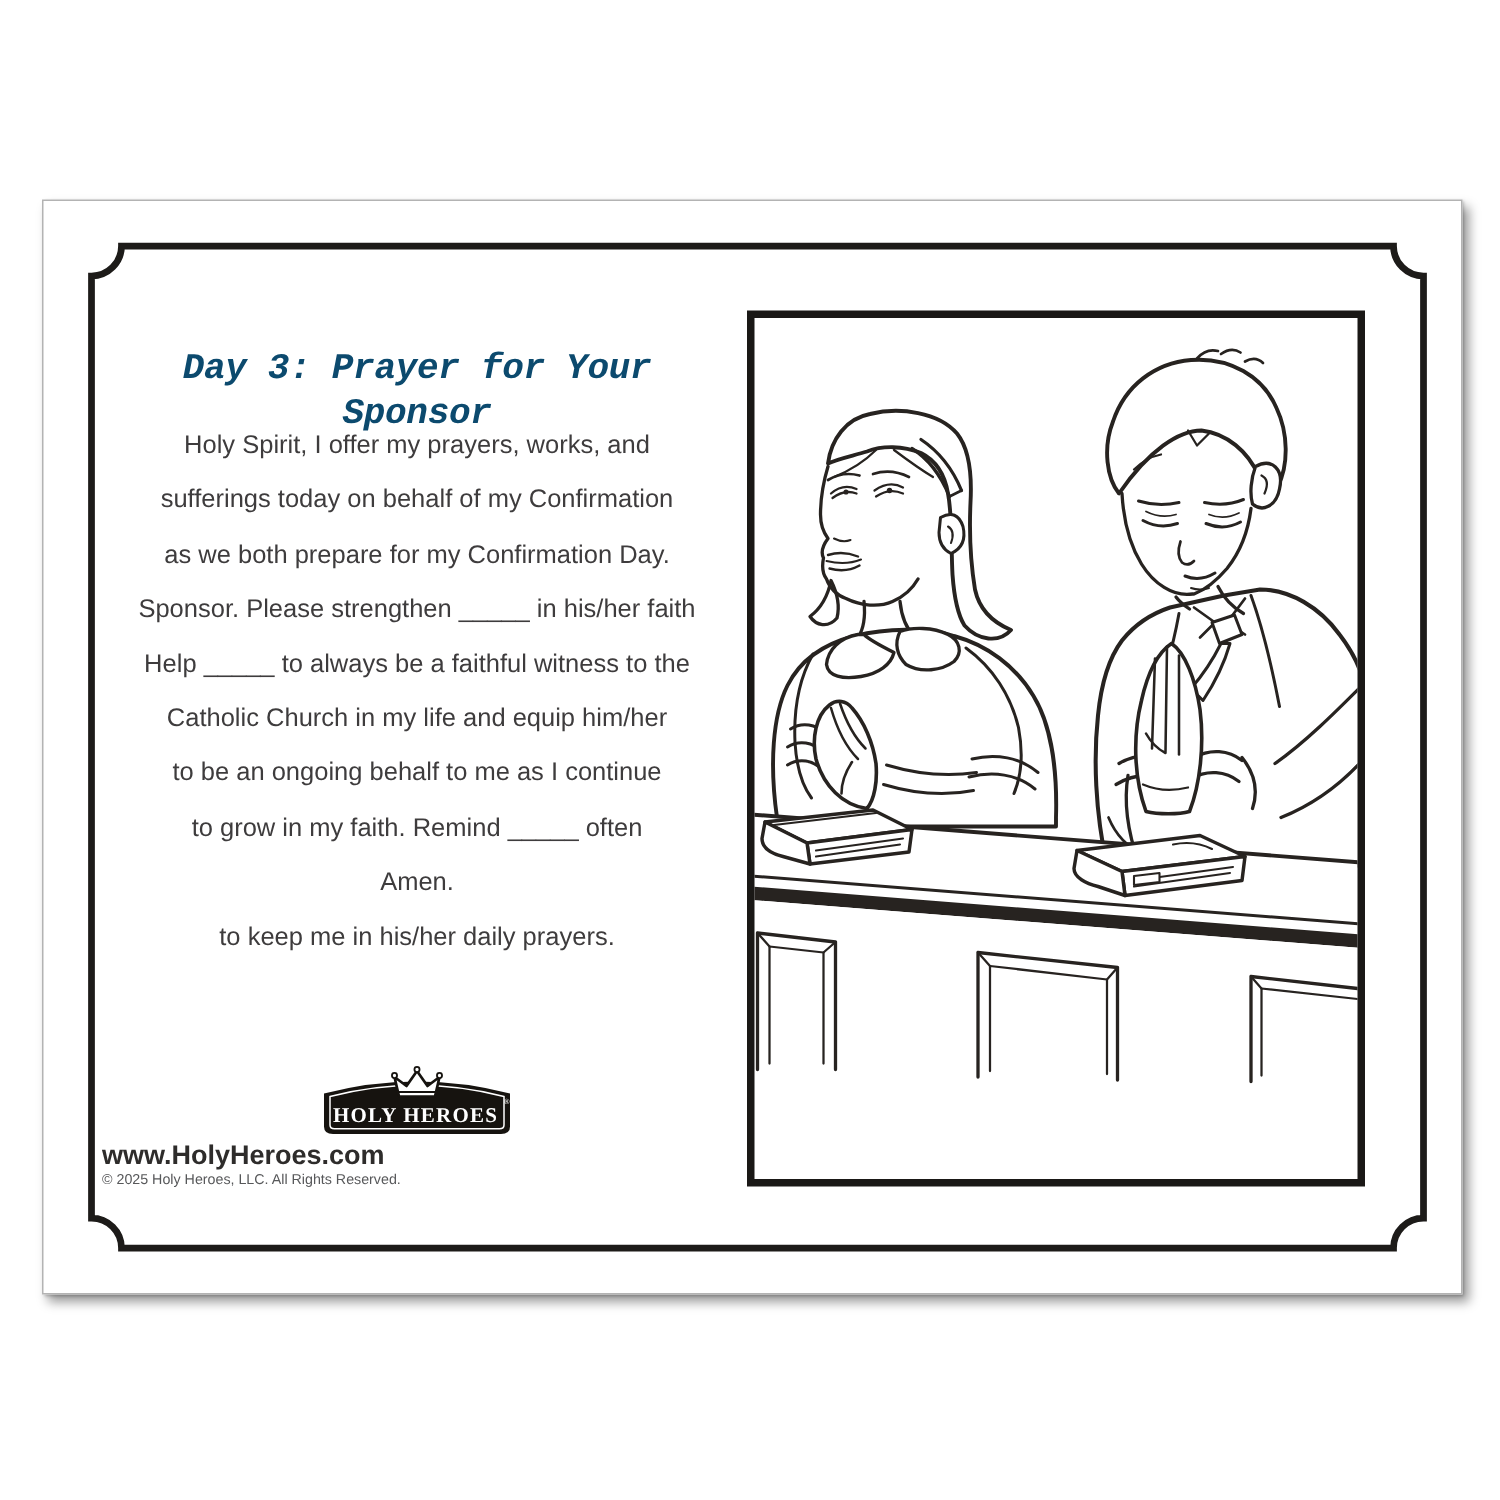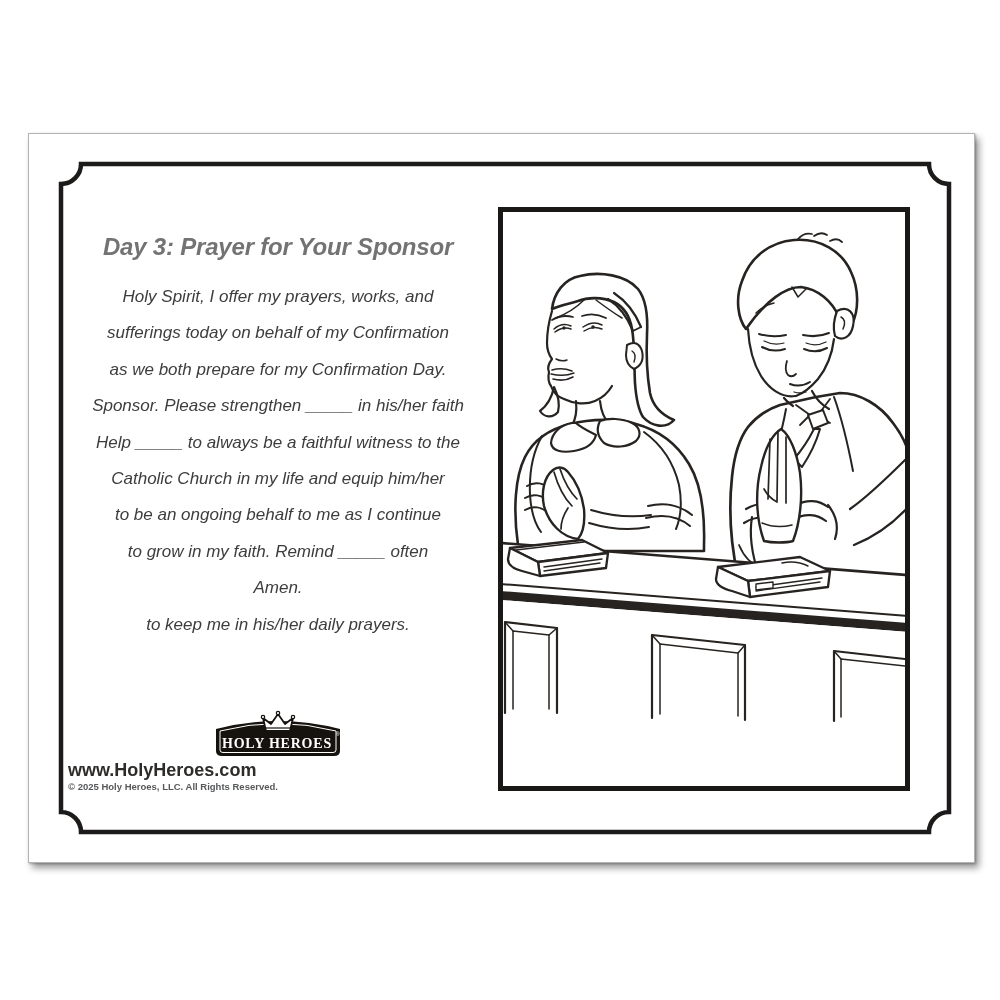--- a/index.html
+++ b/index.html
@@ -2,30 +2,30 @@
 <html><head>
 <meta charset="utf-8">
 <style>
   html,body{margin:0;padding:0;overflow:hidden;}
   body{width:1000px;height:1000px;background:#ffffff;position:relative;
        font-family:"Liberation Sans",sans-serif;}
   .paper{position:absolute;left:28px;top:133px;width:945px;height:728px;background:#fff;
          border:1px solid #b3b3b3;box-shadow:4px 5px 7px rgba(0,0,0,0.40),1px 1px 2px rgba(0,0,0,0.25);}
   .frame{position:absolute;left:0;top:0;width:945px;height:728px;}
   .page-title{position:absolute;left:39px;top:98px;width:420px;text-align:center;
-              font-size:24px;line-height:30px;font-weight:bold;font-style:italic;color:#737373;
-              letter-spacing:-0.2px;}
+              font-size:24px;line-height:30px;font-weight:bold;font-style:italic;color:#0c4a6e;
+              letter-spacing:-0.2px;font-family:Liberation Mono, monospace;}
   .prayer{position:absolute;left:39px;top:145px;width:420px;text-align:center;
           font-size:17px;color:#3e3c3d;}
-  .pline{height:36.4px;line-height:36.4px;white-space:nowrap;font-style:italic;}
+  .pline{height:36.4px;line-height:36.4px;white-space:nowrap;}
   .illus{position:absolute;left:467px;top:71px;width:416px;height:588px;}
   .footer{position:absolute;left:39px;top:576px;width:420px;}
   .badge{display:block;margin:0 auto;width:132px;height:50px;}
   .site{margin-top:1px;font-size:18px;font-weight:bold;color:#2e2c2b;line-height:18px;}
-  .copy{margin-top:2px;font-size:9.5px;color:#57585a;line-height:12px;font-weight:bold;}
+  .copy{margin-top:2px;font-size:9.5px;color:#57585a;line-height:12px;}
   svg text.badge-text{font-family:"Liberation Serif",serif;font-weight:bold;}
 </style>
 </head>
 <body>
 
 <div class="paper">
 
   <svg class="frame" viewBox="0 0 945 728">
     <path d="M 52,30 H 900 A 20 20 0 0 0 920,50 V 678 A 20 20 0 0 0 900,698 H 52 A 20 20 0 0 0 32,678 V 50 A 20 20 0 0 0 52,30 Z" fill="none" stroke="#1d1b19" stroke-width="4.5"></path>
   </svg>

